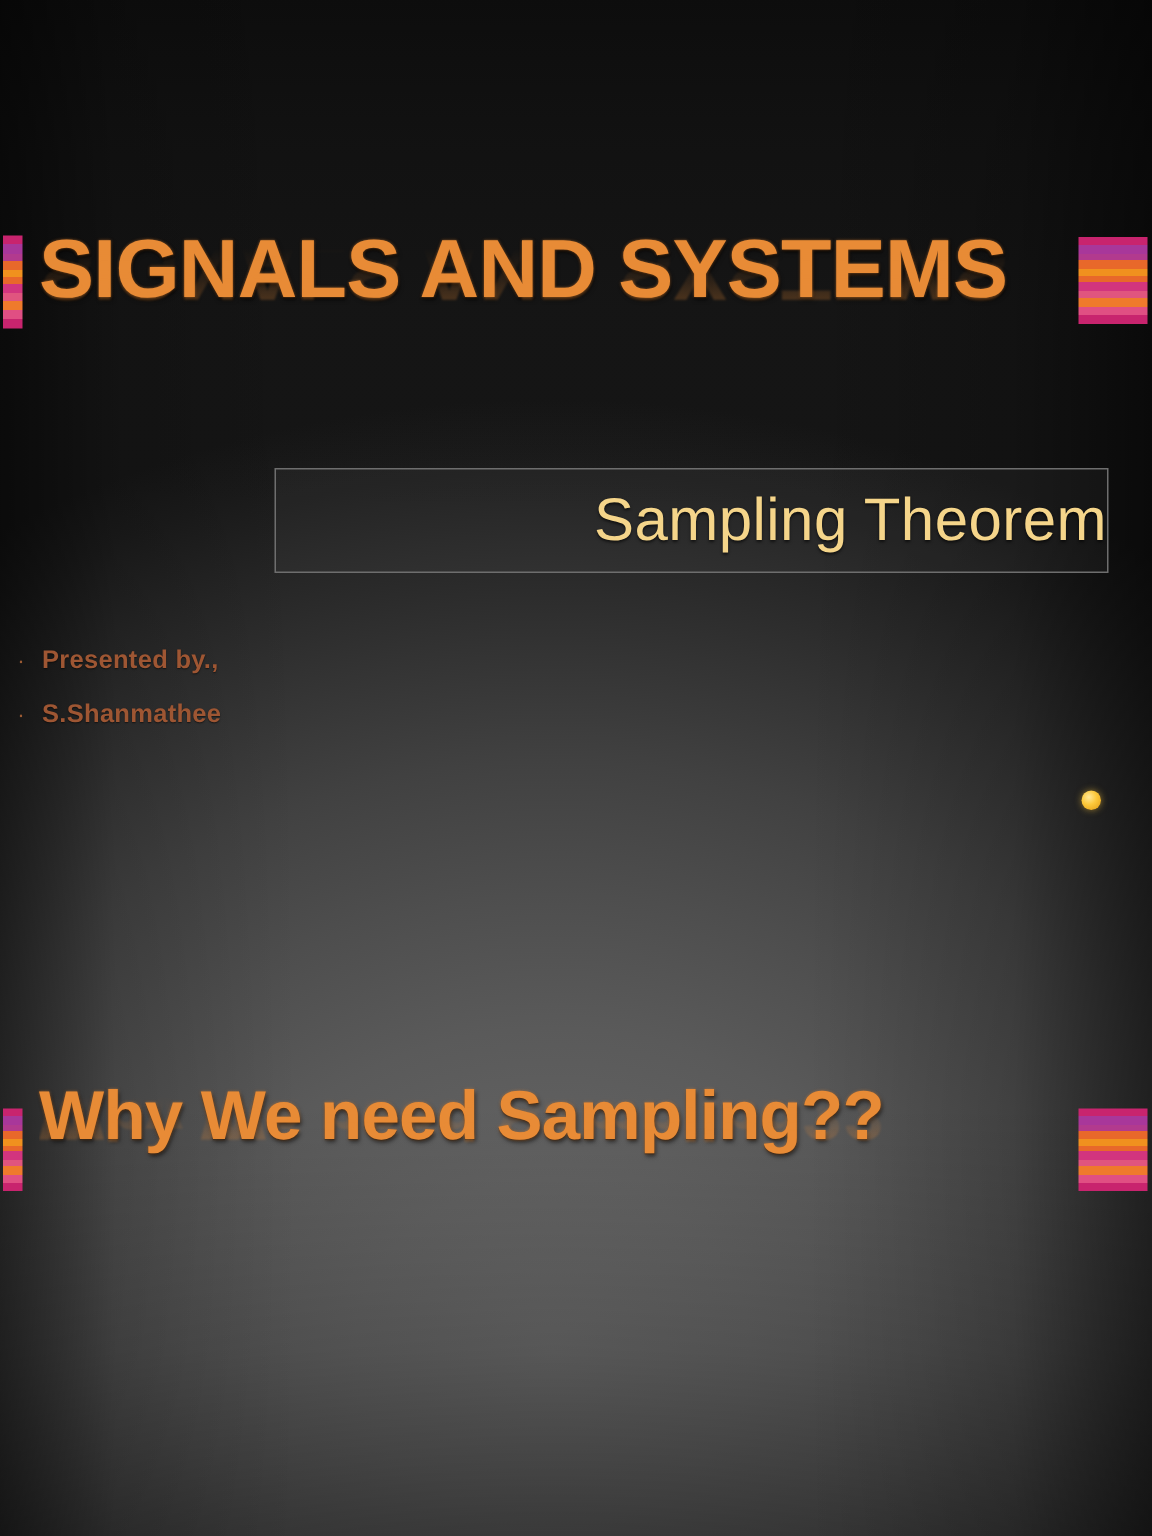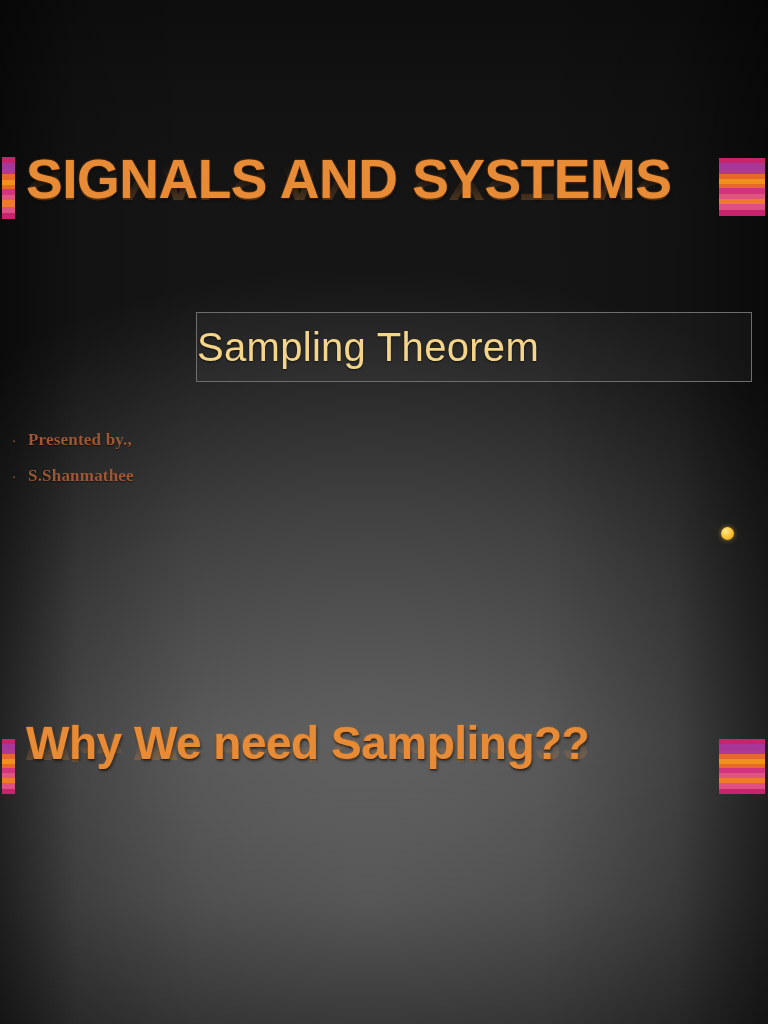--- a/index.html
+++ b/index.html
@@ -104,30 +104,30 @@
     margin-top: 1px;
   }
 
   #title-main  { left: 26px; top: 152px; font-size: 55px; }
   #title-main .face, #title-main .reflect { text-transform: uppercase; }
   #bottom-heading { left: 26px; top: 720px; font-size: 46px; }
 
   
   #subtitle-box {
     position: absolute;
-    left: 196px;
+    left: 183px;
     top: 312px;
     width: 556px;
     height: 70px;
     box-sizing: border-box;
     border: 1px solid #6e6e6e;
     background: rgba(255,255,255,0.035);
     display: flex;
     align-items: center;
-    justify-content: flex-start;
+    justify-content: flex-end;
   }
   #subtitle-text {
     font-size: 40px;
     color: #f5d58a;
     letter-spacing: 0.3px;
     text-shadow: 0 1px 2px rgba(0,0,0,0.6);
   }
 
   
   #presenter-list {
@@ -143,21 +143,21 @@
   }
   .bullet-dot {
     width: 28px;
     text-align: center;
     color: #9a5a33;
     font-size: 15px;
     line-height: 1;
     flex: 0 0 28px;
   }
   .bullet-label {
-    font-family: Liberation Serif, serif;
+    font-family: Liberation Sans, sans-serif;
     font-size: 17px;
     font-weight: bold;
     color: #9e5633;
     text-shadow: 0 1px 1px rgba(0,0,0,0.55);
     letter-spacing: 0.2px;
   }
 
   
   #gold-dot {
     position: absolute;

